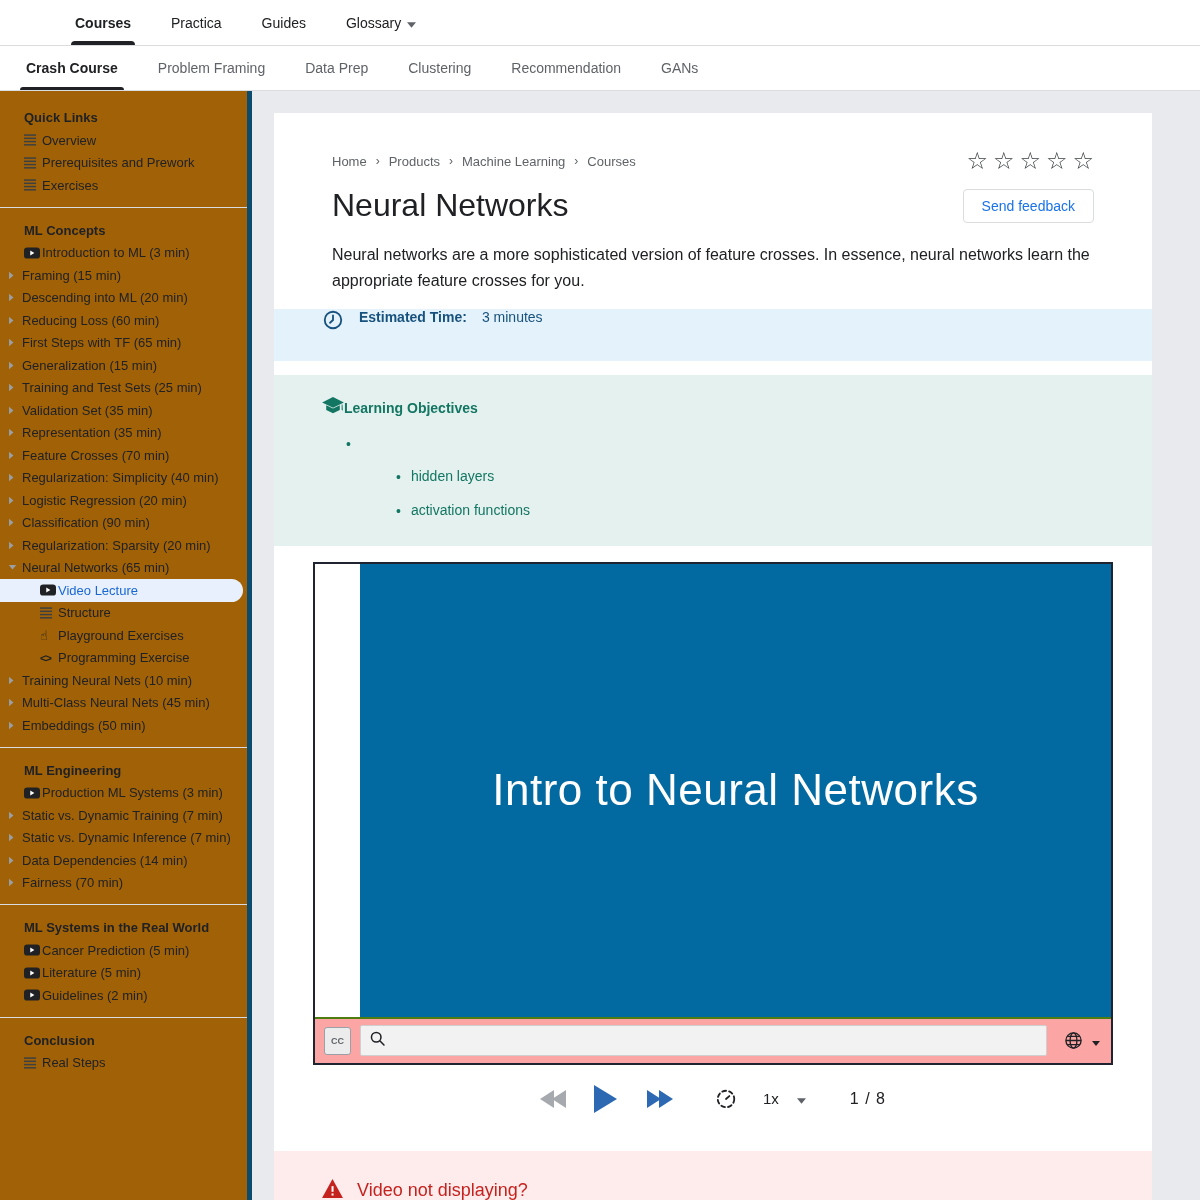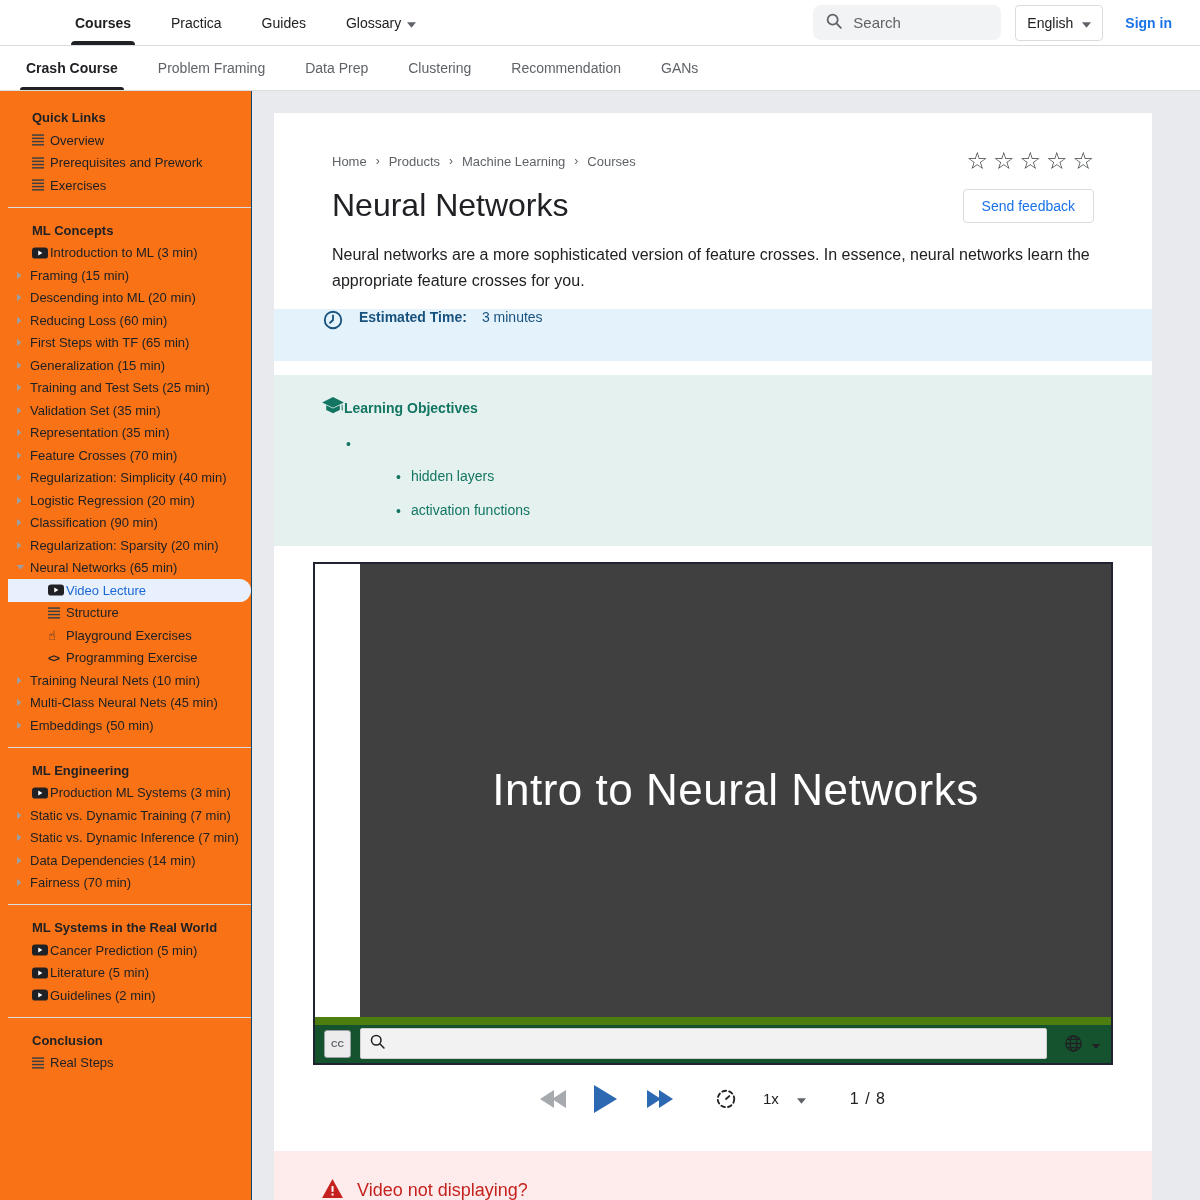--- a/index.html
+++ b/index.html
@@ -24,21 +24,21 @@
   
   .tabbar { height:45px; background:#fff; border-bottom:1px solid #dadce0; display:flex; align-items:stretch; padding-left:6px; flex:0 0 auto; position:relative; z-index:2; }
   .tab { position:relative; display:flex; align-items:center; font-size:14px; color:#5f6368; padding:0 20px; cursor:pointer; white-space:nowrap; }
   .tab.active { color:#202124; font-weight:700; }
   .tab.active .tab-underline { position:absolute; left:14px; right:14px; bottom:0; height:3px; background:#202124; border-radius:3px 3px 0 0; }
 
   
   .body-row { flex:1 1 auto; display:flex; min-height:0; }
 
   
-  .sidebar { width:252px; flex:0 0 252px; background:#f97316; border-right:1px solid #0c4a6e; overflow:hidden; padding-top:16px;padding-left:8px; }
+  .sidebar { width:252px; flex:0 0 252px; background:#a16207; border-right:5px solid #0c4a6e; overflow:hidden; padding-top:16px; }
   .sb-heading { font-size:13px; font-weight:700; color:#202124; padding:3px 0 4px 24px; height:22px; }
   .sb-item { display:flex; align-items:center; height:22.5px; font-size:13px; color:#202124; cursor:pointer; padding-left:24px; position:relative; }
   .sb-item .sb-ic { display:inline-flex; width:18px; justify-content:flex-start; align-items:center; flex:0 0 18px; }
   .sb-item.chev { padding-left:8px; }
   .sb-item.chev .sb-ic { width:14px; flex:0 0 14px; }
   .sb-item.sub { padding-left:40px; }
   .sb-item.active { background:#e8f0fe; border-radius:0 16px 16px 0; width:243px; color:#1967d2; font-weight:500; }
   .sb-item.active .lbl { color:#1967d2; }
   .sb-divider { border:none; border-top:1px solid #dadce0; margin:10px 0 12px 0; }
   .gi-code { font-size:11px; font-weight:700; letter-spacing:-1px; color:#202124; }
@@ -70,21 +70,21 @@
   .obj-l1 { list-style:none; margin-top:16px; }
   .obj-l1 > li { font-size:14px; display:flex; align-items:flex-start; gap:12px; margin-left:24px; }
   .obj-l1 .dot, .obj-l2 .dot { font-size:14px; line-height:1.4; }
   .obj-l2 { list-style:none; margin-top:14px; }
   .obj-l2 > li { font-size:14px; display:flex; gap:10px; margin-left:26px; margin-bottom:14px; }
   .obj-l2 > li:last-child { margin-bottom:0; }
 
   .video { margin:16px 0 0 39px; width:800px; border:2px solid #1f2430; }
   .slide { height:453px; display:flex; align-items:center; justify-content:center; }
   .slide-title { color:#fff; font-size:44px; font-weight:400; letter-spacing:0.5px; }
-  .vbar { height:46px; background:#14532d; border-top:8px solid #4d7c0f; display:flex; align-items:center; padding:0 9px; gap:9px; }
+  .vbar { height:46px; background:#fca5a5; border-top:2px solid #4d7c0f; display:flex; align-items:center; padding:0 9px; gap:9px; }
   .cc { width:27px; height:28px; border:1px solid #9aa0a6; border-radius:3px; background:#ececec; color:#5f6368; font-size:9px; font-weight:700; cursor:pointer; font-family:inherit; }
   .vsearch { flex:1 1 auto; height:31px; background:#f2f2f2; border:1px solid #cfcfcf; border-radius:2px; display:flex; align-items:center; padding:0 8px; gap:8px; }
   .vsearch input { flex:1; border:none; outline:none; background:transparent; font-size:13px; font-family:inherit; }
   .globe { display:inline-flex; align-items:center; cursor:pointer; margin-left:8px; }
   .vbar .caret { cursor:pointer; margin-right:2px; }
 
   .controls { margin:16px 0 0 39px; width:800px; display:flex; align-items:center; justify-content:center; gap:0; height:36px; }
   .ctl { display:inline-flex; align-items:center; cursor:pointer; }
   .tl { width:0; height:0; border-top:9px solid transparent; border-bottom:9px solid transparent; border-right:14px solid #a6a9ae; }
   .rw .tl + .tl { margin-left:-2px; }
@@ -118,38 +118,20 @@
         <div class="tn-item">
           <span>Guides</span>
         </div>
         <div class="tn-item">
           <span>Glossary</span>
           <span><svg viewBox="0 0 10 6" width="9" height="6">
               <path d="M0 0l5 6 5-6z" fill="#5f6368"></path>
             </svg></span>
         </div>
       </nav>
-    <div class="top-right">
-      <div class="searchbox">
-        <span>
-          <svg viewBox="0 0 20 20" width="18" height="18" fill="none" stroke="#5f6368" stroke-width="2" stroke-linecap="round">
-              <circle cx="8.5" cy="8.5" r="5.6"></circle>
-              <path d="M13 13l4.6 4.6"></path>
-            </svg>
-        </span>
-        <input placeholder="Search" style="">
-      </div>
-      <button class="lang">
-        <span>English</span>
-        <span><svg viewBox="0 0 10 6" width="9" height="6">
-              <path d="M0 0l5 6 5-6z" fill="#5f6368"></path>
-            </svg></span>
-      </button>
-      <a class="signin">Sign in</a>
-    </div>
   </header>
 
   <nav class="tabbar" id="tabbar">
       <div class="tab active">
         <span>Crash Course</span>
         <span class="tab-underline"></span>
       </div>
       <div class="tab">
         <span>Problem Framing</span>
       </div>
@@ -544,21 +526,21 @@
                 <span>hidden layers</span>
               </li>
               <li>
                 <span class="dot">•</span>
                 <span>activation functions</span>
               </li>
             </ul>
         </div>
 
         <div class="video">
-          <div class="slide" style="background: #404040; margin-left: 45px;">
+          <div class="slide" style="background: #0369a1; margin-left: 45px;">
             <span class="slide-title">Intro to Neural Networks</span>
           </div>
           <div class="vbar">
             <button class="cc">CC</button>
             <div class="vsearch">
               <span>
                 <svg viewBox="0 0 20 20" width="17" height="17" fill="none" stroke="#202124" stroke-width="1.8" stroke-linecap="round">
                     <circle cx="8.5" cy="8.5" r="5.6"></circle>
                     <path d="M13 13l4.6 4.6"></path>
                   </svg>

